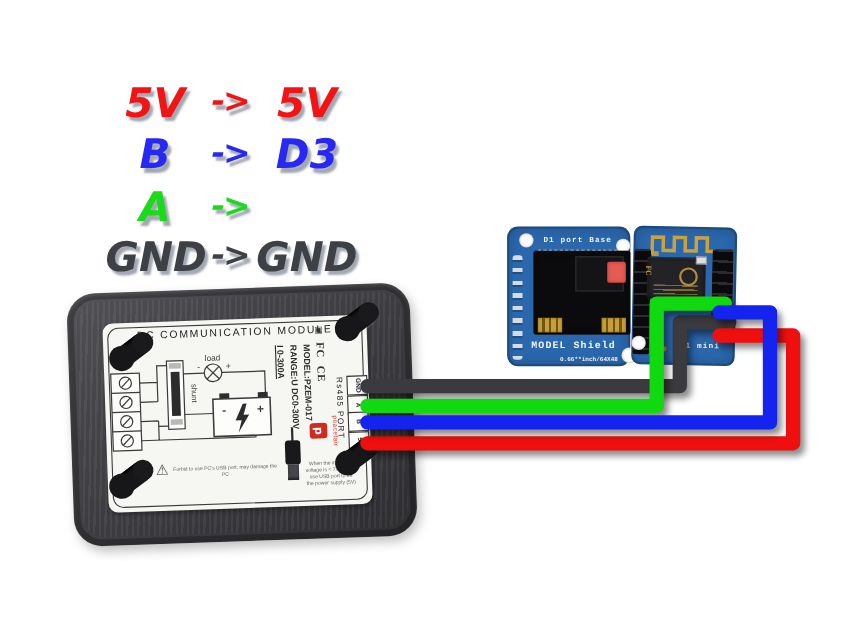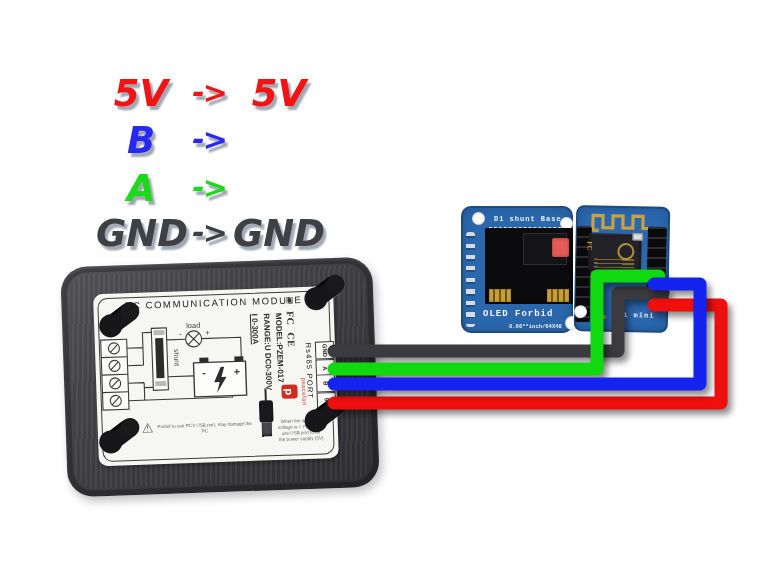--- a/index.html
+++ b/index.html
@@ -119,20 +119,21 @@
 
   <div id="legend">
     <div class="leg-row" style="top: 14px; color: rgb(242, 20, 20);">
       <span class="fr">5V</span>
       <span class="ar">-&gt;</span>
       <span class="to">5V</span>
     </div>
     <div class="leg-row" style="top: 61px; color: rgb(40, 40, 245);">
       <span class="fr">B</span>
       <span class="ar">-&gt;</span>
+      <span class="to">D3</span>
     </div>
     <div class="leg-row" style="top: 109px; color: rgb(26, 218, 26);">
       <span class="fr">A</span>
       <span class="ar">-&gt;</span>
     </div>
     <div class="leg-row" style="top: 154px; color: rgb(61, 64, 69);">
       <span class="fr">GND</span>
       <span class="ar">-&gt;</span>
       <span class="to">GND</span>
     </div>
@@ -225,29 +226,29 @@
           <div class="shell"></div>
       </div>
       <div id="warn-right" class="warn-txt">When the input test voltage is &lt; 7V, please use USB port to be the power supply (5V)</div>
     </div>
   </div>
 
   <div id="oled-board">
     <div class="hole" style="left:11px;top:6px;width:13px;height:13px"></div>
     <div class="hole" style="left:99px;top:11px;width:13px;height:13px"></div>
     <div class="hole" style="left:104px;top:110px;width:14px;height:14px"></div>
-    <div id="oled-head">D1 shunt  Base</div>
+    <div id="oled-head">D1 port  Base</div>
     <div id="oled-dash"></div>
     <div id="oled-pads"></div>
     <div id="oled-screen">
       <div id="oled-inner"></div>
       <div class="oled-pad" style="left:4px"></div>
       <div class="oled-pad" style="left:62px"></div>
     </div>
-    <div id="oled-name">OLED Forbid</div>
+    <div id="oled-name">MODEL Shield</div>
     <div id="oled-spec">0.66**inch/64X48</div>
     <div id="red-comp"></div>
   </div>
 
   <div id="d1-board">
     <svg width="62" height="26" viewBox="0 0 62 26" style="position:absolute;left:15px;top:4px">
       <path d="M2 22 V6 H12 V18 H22 V6 H32 V18 H42 V6 H52 V18 H59" stroke="#c9a23f" stroke-width="3.2" fill="none"></path>
     </svg>
     <div id="d1-left-header"></div>
     <div id="d1-left-pads"></div>

